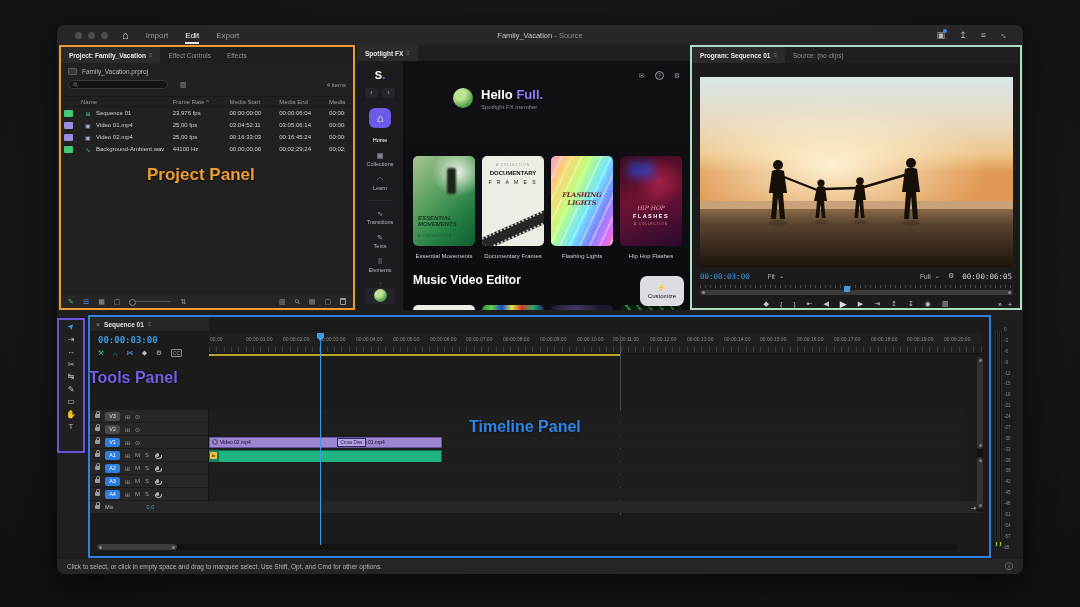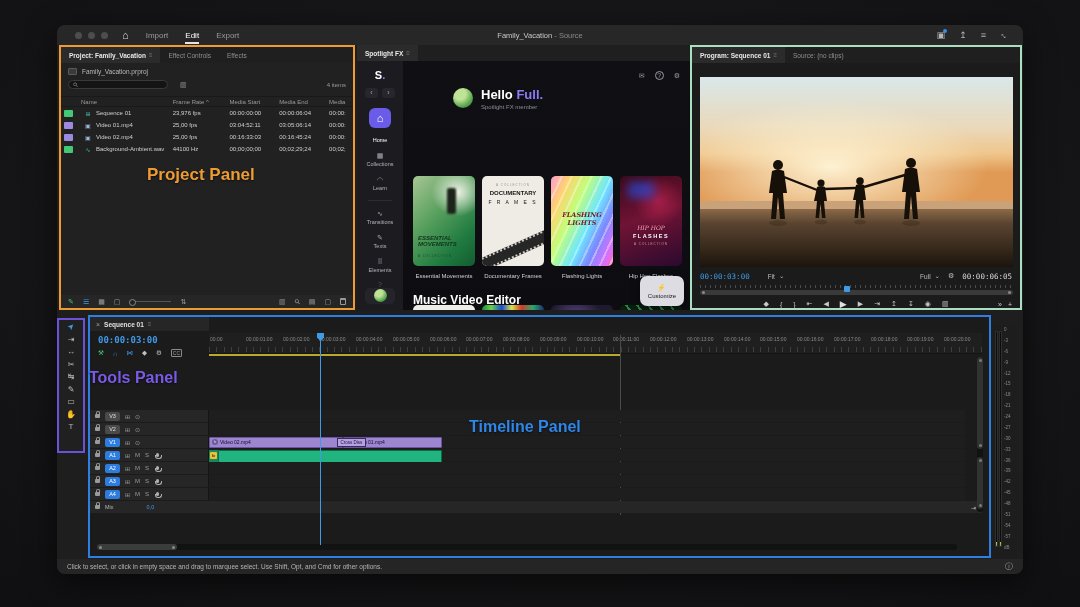--- a/index.html
+++ b/index.html
@@ -87,21 +87,21 @@
   .sp-greet { position:absolute; left:50px; top:24px; display:flex; gap:8px; align-items:center; }
   .sp-greet .avatar { width:20px; height:20px; }
   .greet-hello { font-size:13px; font-weight:bold; color:#fff; }
   .greet-name { font-size:13px; font-weight:bold; color:#8b7cf7; }
   .greet-sub { font-size:6px; color:#8d8d98; margin-top:1px; }
   .sec-head { position:absolute; left:10px; right:10px; display:flex; align-items:baseline; }
   .sec-title { font-size:12px; font-weight:bold; color:#fff; }
   .show-all { margin-left:auto; font-size:6px; color:#b9b9c2; }
   .cards { position:absolute; left:10px; top:95px; display:flex; gap:7px; }
   .card { width:62px; }
-  .card-art { width:62px; height:90px; border-radius:5px; overflow:hidden; position:relative;margin-top:20px; }
+  .card-art { width:62px; height:90px; border-radius:5px; overflow:hidden; position:relative; }
   .card-label { margin-top:7px; font-size:6px; color:#cfcfd6; text-align:center; }
   .art-essential { background:radial-gradient(70% 45% at 72% 18%, #eef2e6 0%, rgba(238,242,230,0) 60%),
     linear-gradient(135deg,#a8c694 0%, #58a05e 40%, #1f7a40 75%, #145c30 100%); }
   .art-essential::before { content:""; position:absolute; left:34px; top:12px; width:9px; height:26px; background:#1d241c; filter:blur(1px); border-radius:2px; }
   .art-essential .t1 { position:absolute; left:5px; bottom:18px; font-size:6px; font-weight:bold; color:#11361c; line-height:1.1; font-style:italic; }
   .art-essential .t2 { position:absolute; left:5px; bottom:8px; font-size:3px; color:#1c4a28; letter-spacing:1px; }
   .art-doc { background:#efece5; }
   .art-doc .sub { position:absolute; top:7px; width:100%; text-align:center; font-size:3px; letter-spacing:1px; color:#9a968c; }
   .art-doc .t1 { position:absolute; top:14px; width:100%; text-align:center; font-size:6px; font-weight:bold; color:#151515; }
   .art-doc .t2 { position:absolute; top:23px; width:100%; text-align:center; font-size:5px; letter-spacing:2px; color:#151515; }
@@ -422,21 +422,21 @@
             </div>
             <div class="card">
               <div class="card-art art-hiphop">
                 <span class="t1">HIP HOP</span>
                 <span class="t2">FLASHES</span>
                 <span class="t3">A COLLECTION</span>
               </div>
               <div class="card-label">Hip Hop Flashes</div>
             </div>
           </div>
-          <div class="sec-head" style="top:232px;">
+          <div class="sec-head" style="top:212px;">
             <span class="sec-title">Music Video Editor</span>
             <span class="show-all">Show All</span>
           </div>
           <div class="cards2">
             <div class="card2 c2-a"></div>
             <div class="card2 c2-b"></div>
             <div class="card2 c2-c"></div>
             <div class="card2 c2-d"></div>
           </div>
           <div class="customize">

